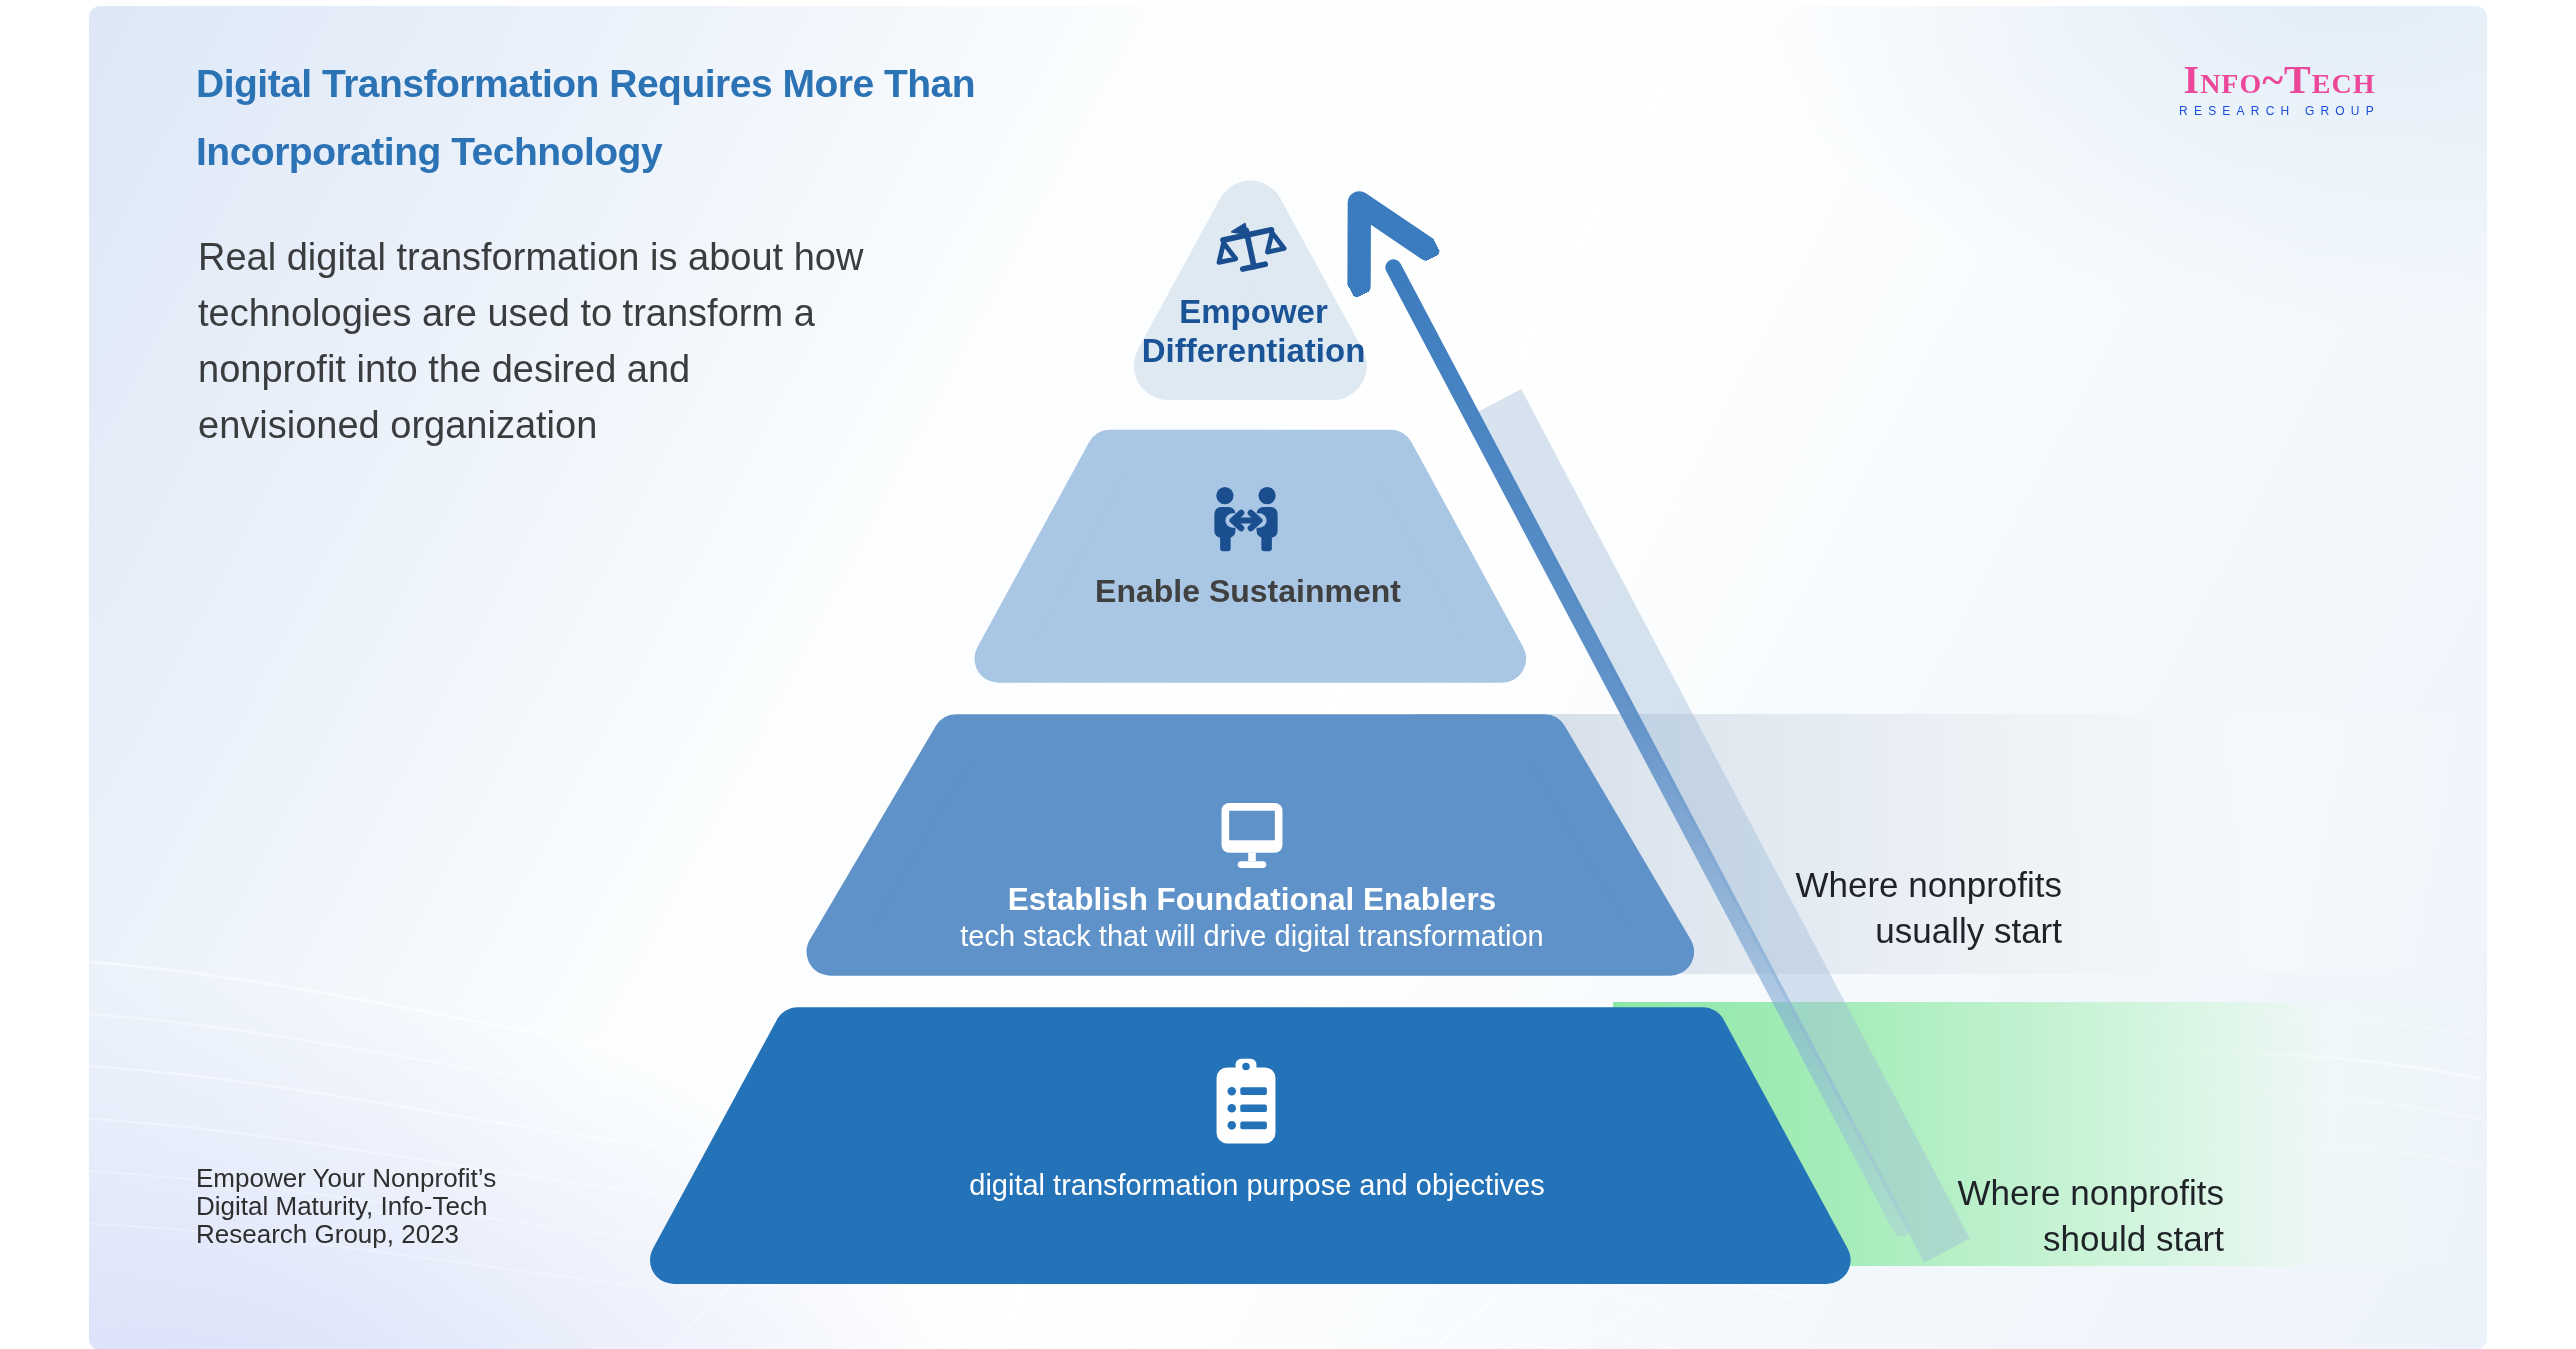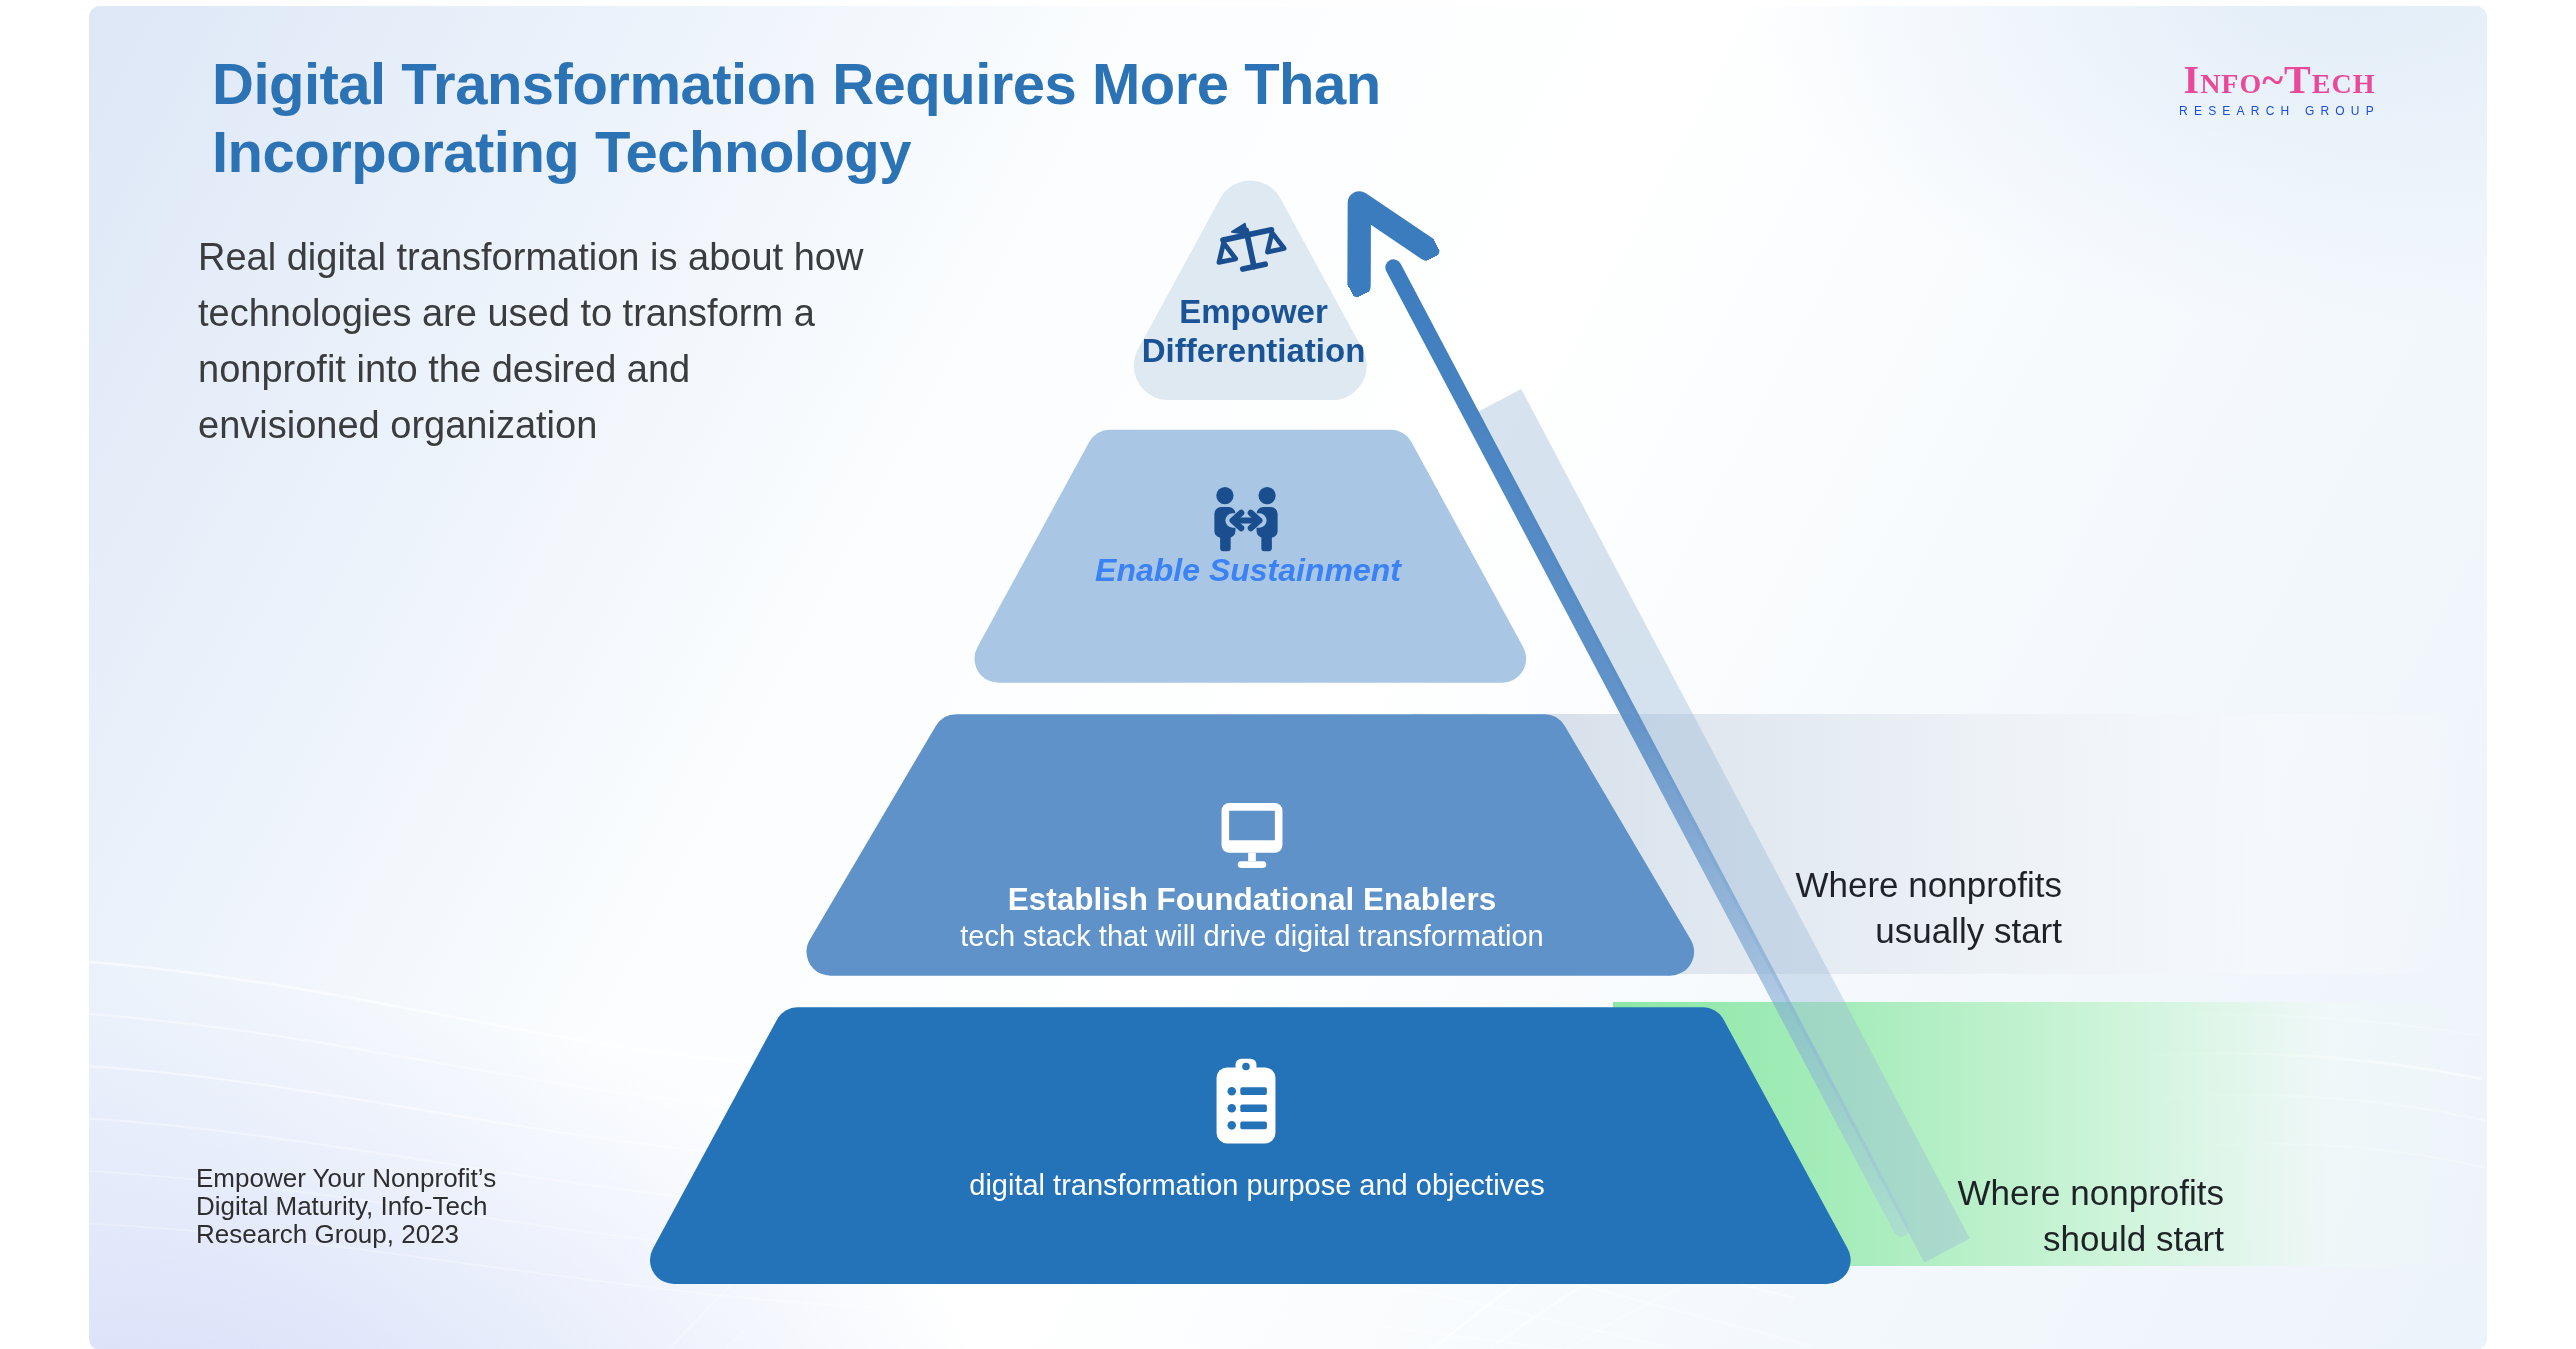--- a/index.html
+++ b/index.html
@@ -25,32 +25,32 @@
   .waves, .pyr{left:0;top:0;width:2576px;height:1350px;}
   .waves path{fill:none;stroke:#ffffff;}
 
   .lv{stroke-width:50;stroke-linejoin:round;}
   .lv1s{stroke:#dfe9f2;stroke-width:72;}
   .lv2s{stroke:#a9c7e4;}
   .lv3s{stroke:#5f92c9;}
   .lv4s{stroke:#2473b8;}
 
   
-  .title{left:212px;top:50px;width:1489px;font-size:58px;line-height:68px;font-weight:700;
+  .title{left:196px;top:50px;width:1489px;font-size:39px;line-height:68px;font-weight:700;
          color:#2c73b6;letter-spacing:-0.5px;}
   .intro{left:198px;top:229px;width:935px;font-size:38px;line-height:56px;color:#3a3c3e;}
   .logo{left:2159px;top:59px;width:241px;text-align:center;}
   .logo-name{font-family:"Liberation Serif", serif;font-variant:small-caps;font-weight:600;
              font-size:40px;line-height:42px;color:#ec4899;letter-spacing:1px;}
   .logo-tag{margin-top:2.9px;font-size:12px;letter-spacing:6.2px;color:#1d4ed8;white-space:nowrap;}
 
   .lvl-text{text-align:center;}
   .lbl{font-weight:700;}
   .t1{left:1096px;top:292px;width:315px;font-size:33px;line-height:39px;color:#1b5496;}
-  .t2{left:957px;top:550px;width:582px;color:#3b82f6;font-style:italic;}
+  .t2{left:957px;top:571px;width:582px;color:#404040;}
   .t2 .lbl{font-size:32px;line-height:40px;}
   .t2 .sub{font-size:30.5px;line-height:36px;}
   .t3{left:870px;top:879px;width:764px;color:#ffffff;}
   .t3 .lbl{font-size:31.5px;line-height:40px;}
   .t3 .sub{font-size:29px;line-height:34px;}
   .t4{left:780px;top:1168px;width:954px;color:#ffffff;}
   .t4 .lbl{font-size:31.5px;line-height:40px;}
   .t4 .sub{font-size:29px;line-height:34px;}
 
   .note{font-size:35px;line-height:46px;color:#1f2328;text-align:right;width:496px;}

